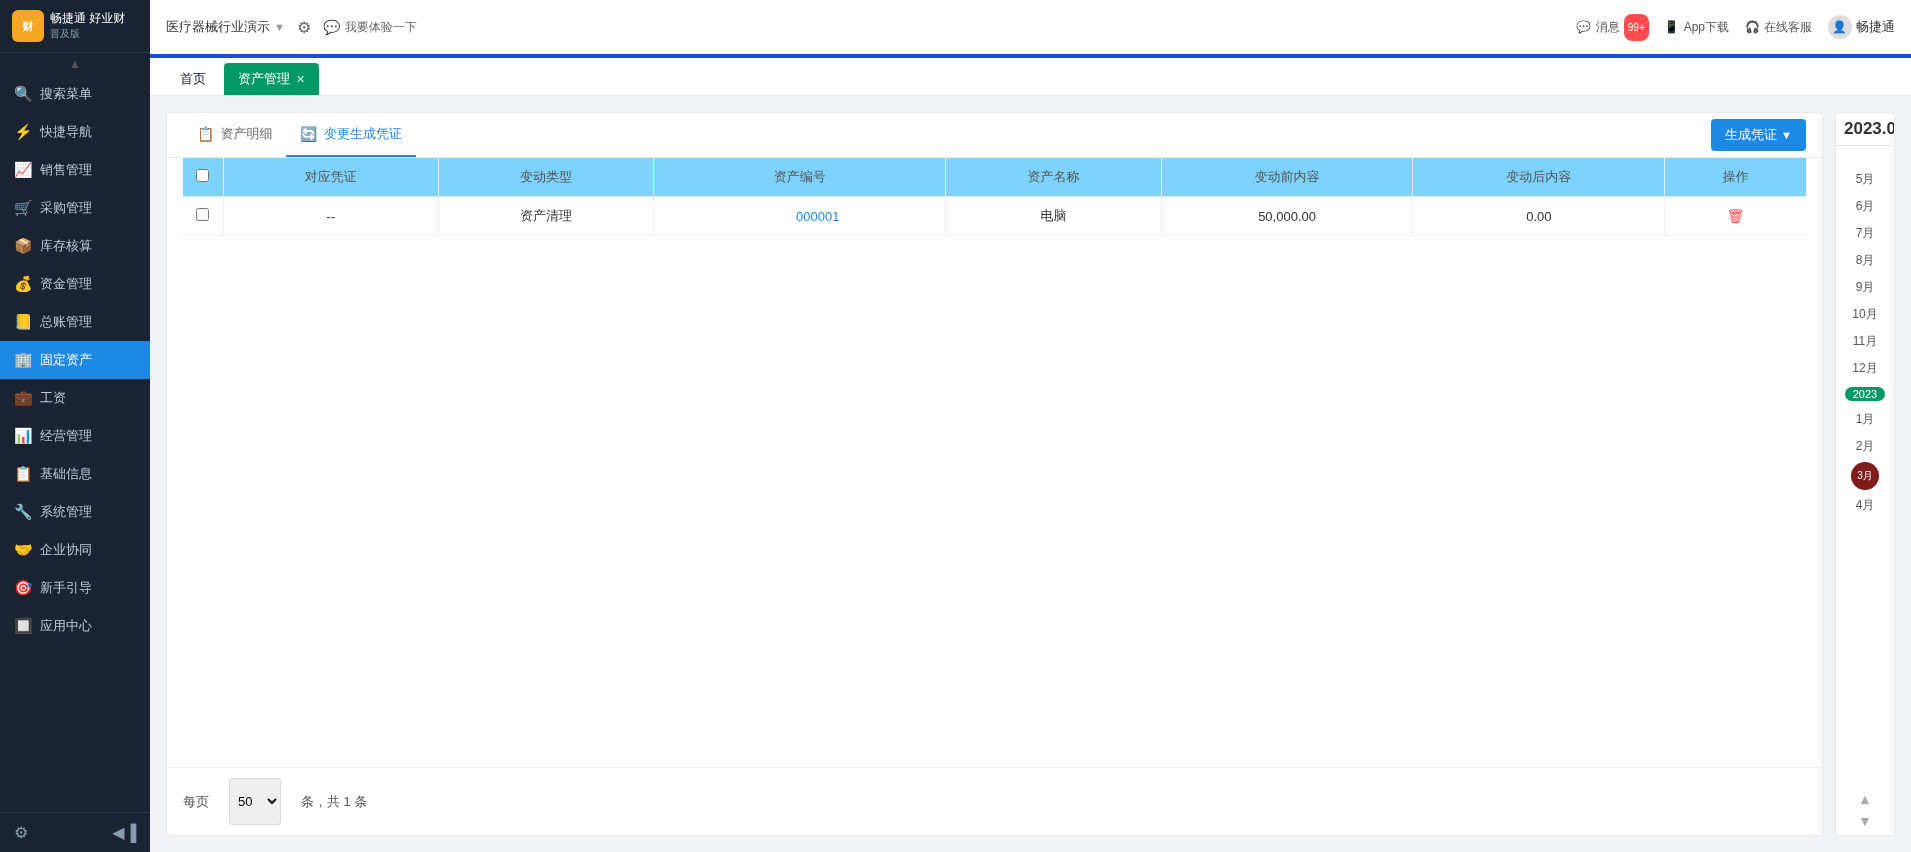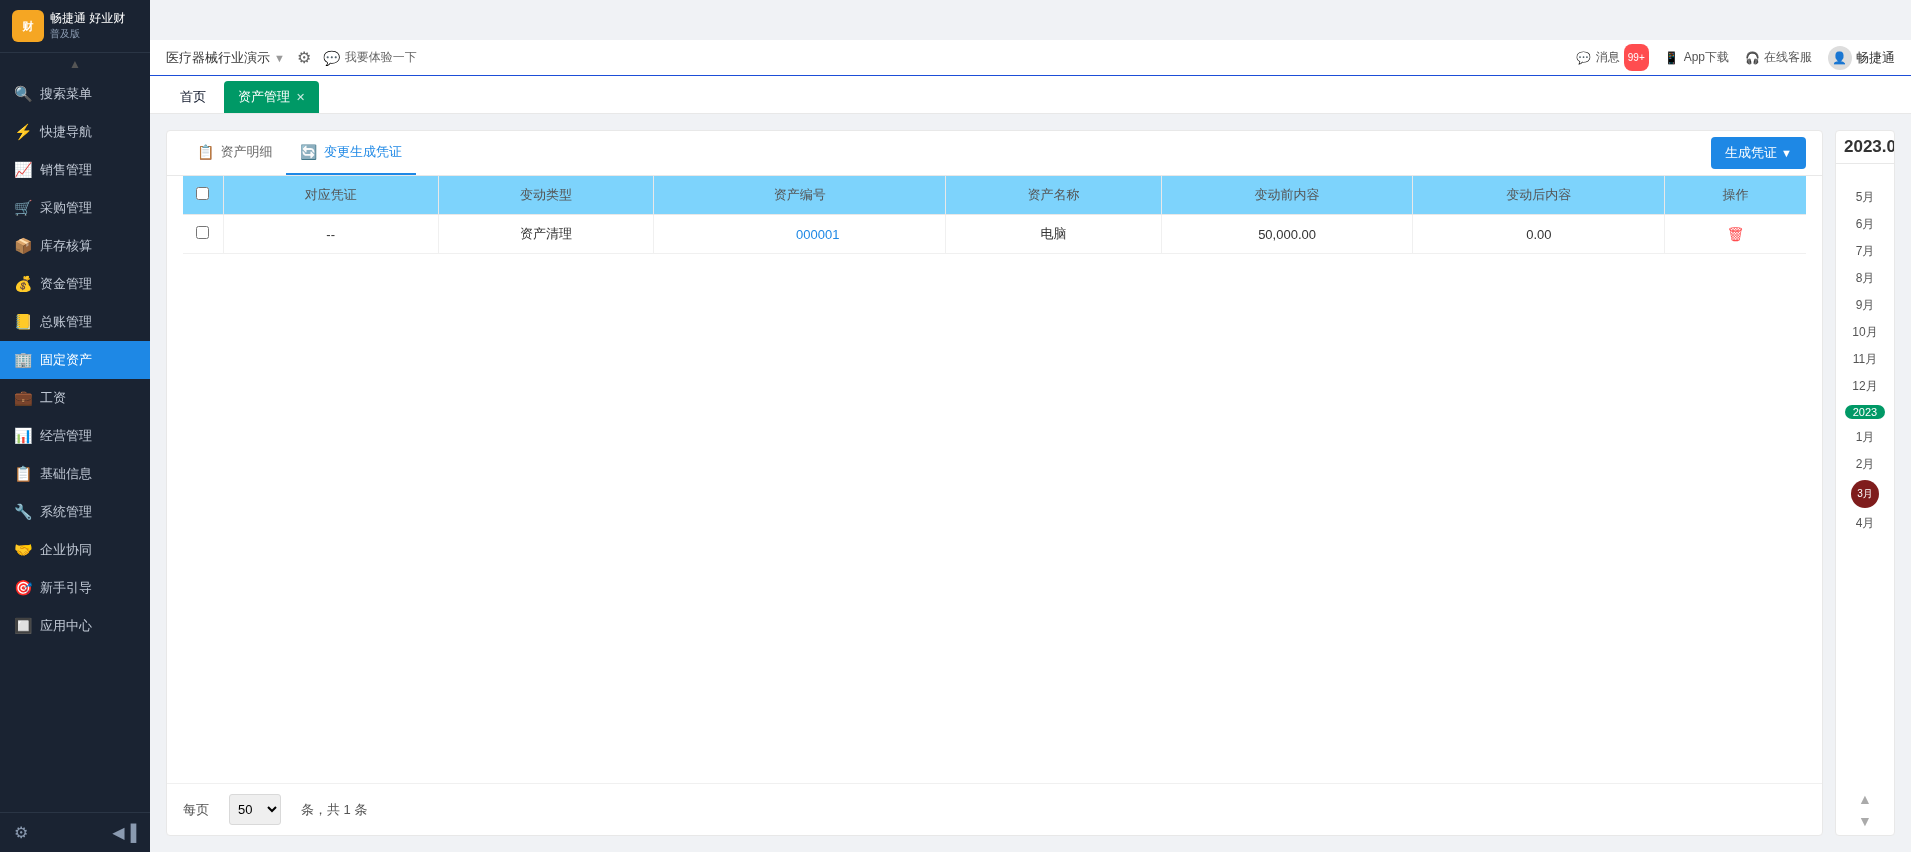--- a/index.html
+++ b/index.html
@@ -57,26 +57,25 @@
     .main {
       flex: 1;
       display: flex;
       flex-direction: column;
       overflow: hidden;
     }
 
     
     .topbar {
       background: #fff;
-      height: 36px;
+      height: 58px;
       display: flex; align-items: center;
       padding: 0 16px;
-      border-bottom: 1px solid #1d4ed8;
+      border-bottom: 4px solid #1d4ed8;
       gap: 12px;
-      margin-top: 40px;
     }
     .topbar-company {
       display: flex; align-items: center; gap: 4px;
       font-size: 13px; color: #333; cursor: pointer;
     }
     .topbar-company-chevron { color: #999; font-size: 11px; }
     .topbar-settings { font-size: 16px; color: #666; cursor: pointer; }
     .topbar-trial {
       display: flex; align-items: center; gap: 4px;
       font-size: 12px; color: #666; cursor: pointer;
@@ -220,21 +219,21 @@
     
     .pagination {
       padding: 10px 16px;
       display: flex; align-items: center; gap: 20px;
       font-size: 13px; color: #555;
       border-top: 1px solid #f0f0f0;
     }
     .page-size-select {
       border: 1px solid #d9d9d9;
       border-radius: 3px;
-      padding: 6px 4px;
+      padding: 14px 4px;
       font-size: 13px;
       cursor: pointer;
     }
 
     
     .right-panel {
       width: 48px;
       background: #fff;
       border: 1px solid #e8e8e8;
       border-radius: 4px;

